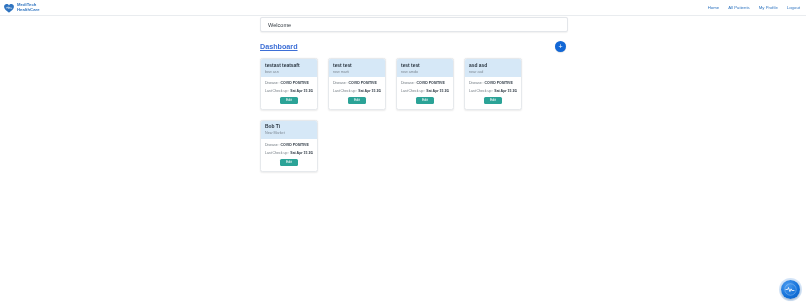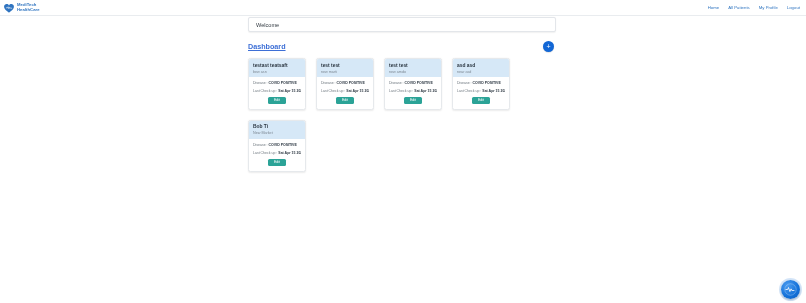--- a/index.html
+++ b/index.html
@@ -65,21 +65,21 @@
   .nav-link {
     font-size: 4.3px;
     color: #2f74c0;
     text-decoration: none;
     white-space: nowrap;
   }
 
   
   .content {
     position: absolute;
-    left: 248px;
+    left: 260px;
     top: 17px;
     width: 308px;
   }
 
   .welcome-bar {
     background: #ffffff;
     border: 1px solid #e3e6ea;
     border-radius: 2px;
     box-shadow: 0 0.5px 1.2px rgba(0,0,0,0.06);
     height: 15px;

